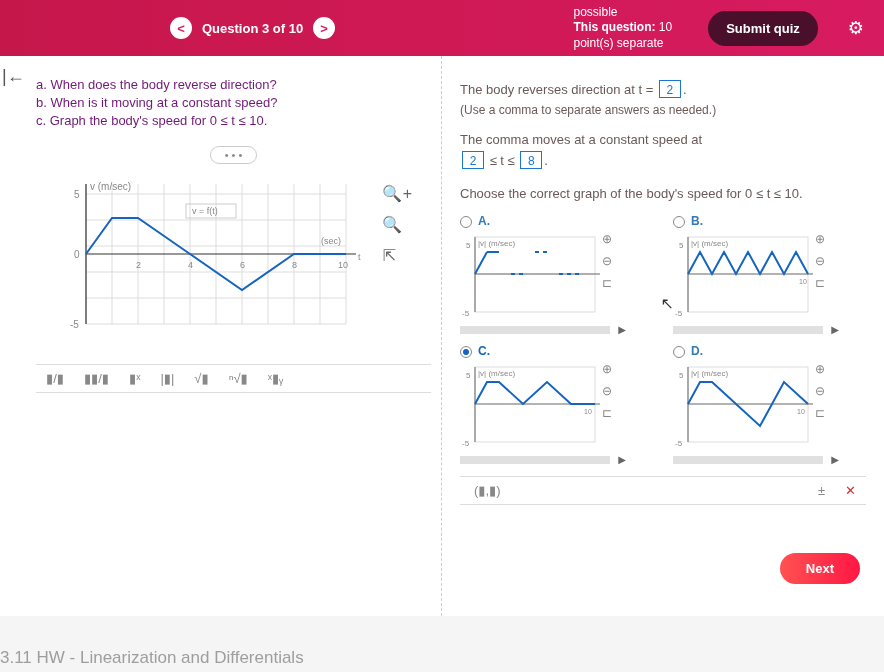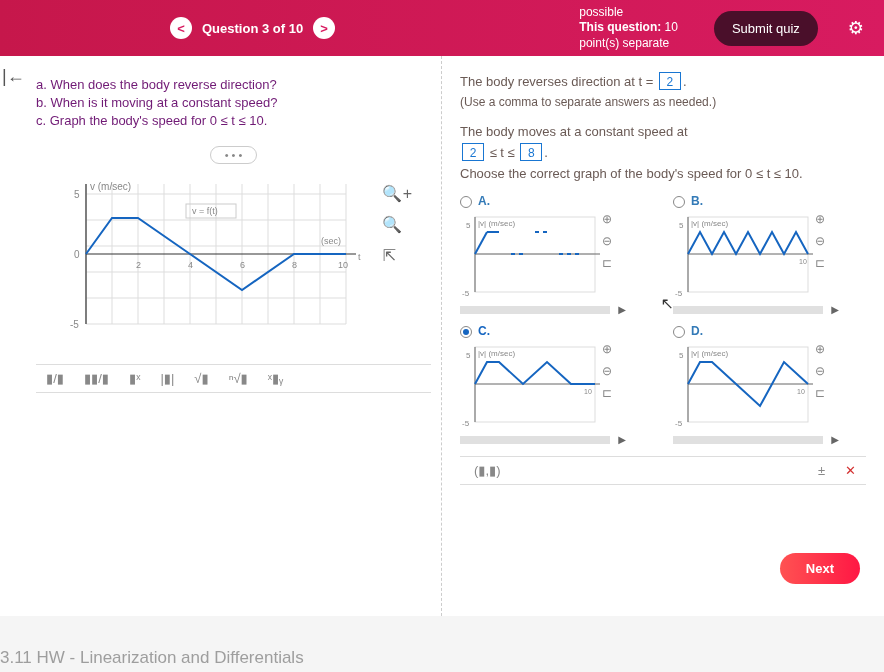--- a/index.html
+++ b/index.html
@@ -1,25 +1,25 @@
 <!DOCTYPE html>
 <html><head>
 <meta charset="utf-8">
 <style>
 *{box-sizing:border-box;margin:0;padding:0;font-family:Arial,Helvetica,sans-serif}
 body{width:884px;height:672px;background:#f5f5f5;position:relative;overflow:hidden}
 .topbar{height:56px;background:linear-gradient(90deg,#c6174b,#d81b60);display:flex;align-items:center;color:#fff;padding:0 20px;gap:20px;font-size:13px}
 .qnav{display:flex;align-items:center;gap:10px;margin-left:150px}
 .navcircle{width:22px;height:22px;border-radius:50%;background:#fff;color:#d81b60;display:flex;align-items:center;justify-content:center;font-weight:bold;cursor:pointer}
 .scorebox{margin-left:auto;font-size:12px;line-height:1.3}
-.submit{background:#4a0f2a;border:none;color:#fff;padding:10px 18px;border-radius:20px;font-weight:normal;font-size:13px;margin-left:16px;cursor:pointer}
+.submit{background:#4a0f2a;border:none;color:#fff;padding:10px 18px;border-radius:20px;font-weight:bold;font-size:13px;margin-left:16px;cursor:pointer}
 .gear{margin-left:10px;font-size:18px;cursor:pointer}
 .main{display:flex;height:560px;background:#fff}
 .left{width:50%;padding:16px 10px 10px 36px;position:relative;border-right:1px dashed #ccc}
-.right{width:50%;padding:16px 18px 10px 18px;position:relative}
+.right{width:50%;padding:24px 18px 10px 18px;position:relative}
 .backbtn{position:absolute;left:2px;top:66px;font-size:18px;color:#555;cursor:pointer}
 .qtext{color:#6a5a55;font-size:13px;line-height:1.5}
 .frac{display:inline-block;vertical-align:middle;text-align:center;font-size:12px;margin:0 3px}
 .frac .n{border-bottom:1px solid #333;padding:0 2px}
 .flist{margin-top:4px}
 .flist div{color:#701a75;font-size:13px;line-height:1.4}
 .dots{text-align:center;margin:14px 0 10px}
 .dots span{border:1px solid #ccc;border-radius:12px;padding:2px 14px;color:#888;font-size:11px;display:inline-block;cursor:pointer}
 .graphbox{width:320px;height:160px;position:relative;margin-left:20px}
 .graphtools{position:absolute;right:-36px;top:10px;display:flex;flex-direction:column;gap:12px;color:#666;font-size:16px}
@@ -133,26 +133,26 @@
     </div>
   </div>
 
   <div class="right">
     <div class="rtext">
       <span>The body reverses direction at t =</span>
       <span class="ansbox">2</span>.
       <div style="font-size:12px">(Use a comma to separate answers as needed.)</div>
     </div>
     <div class="rtext" style="margin-top:10px">
-      <span>The body moves at a constant speed at</span><br>
+      <span>The comma moves at a constant speed at</span><br>
       <span class="ansbox">2</span>
       <span>≤ t ≤</span>
       <span class="ansbox">8</span>.
     </div>
-    <div class="rtext" style="">Choose the correct graph of the body's speed for 0 ≤ t ≤ 10.</div>
+    <div class="rtext" style="margin-top:12px">Choose the correct graph of the body's speed for 0 ≤ t ≤ 10.</div>
     <span class="cursor">↖</span>
 
     <div class="choices">
       <div class="choice">
         <span class="radio"></span><span class="lbl">A.</span>
         <div class="minigraph">
           <svg width="150" height="90" viewBox="0 0 150 90">
             <rect x="15" y="5" width="120" height="75" fill="#fff" stroke="#ddd"></rect>
             <g stroke="#eee">
                 <line x1="15" y1="42" x2="135" y2="42"></line>

